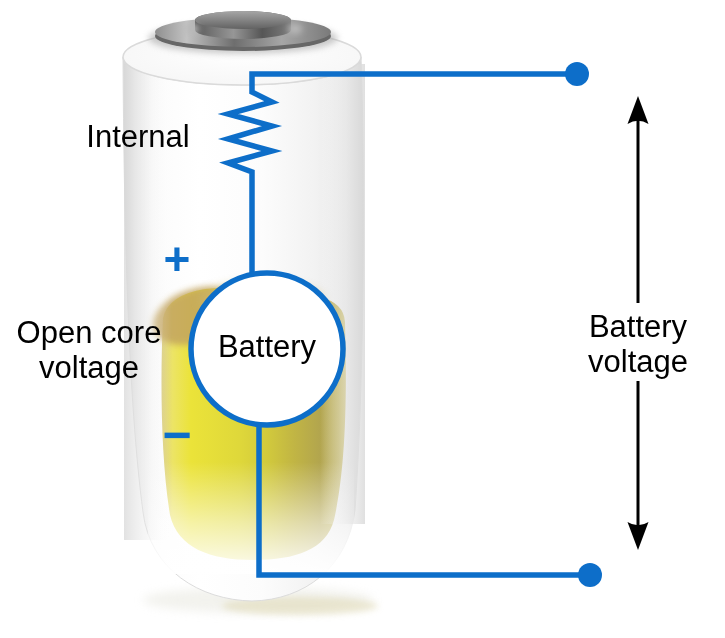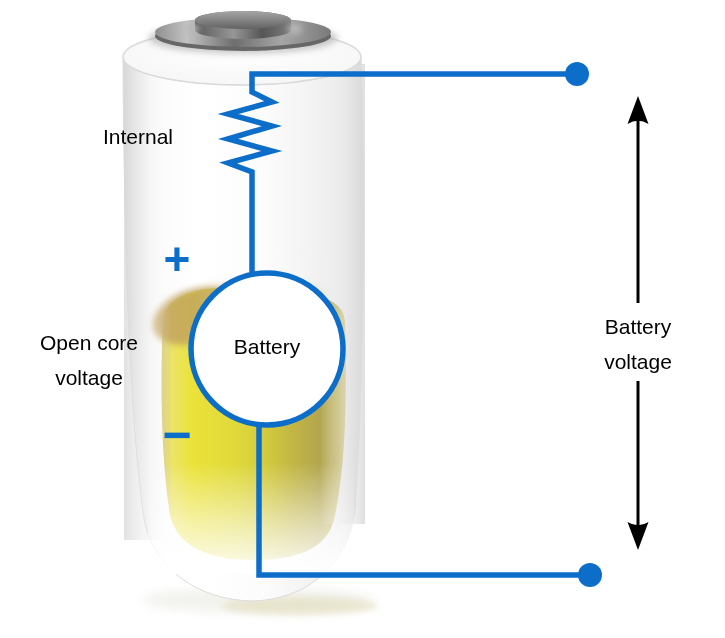--- a/index.html
+++ b/index.html
@@ -13,21 +13,21 @@
     background:#ffffff;
     overflow:hidden;
     font-family:"Liberation Sans","DejaVu Sans",sans-serif;
   }
   .stage svg{position:absolute;left:0;top:0;}
   .label{
     position:absolute;
     transform:translate(-50%,-50%);
     text-align:center;
     color:var(--label-black);
-    font-size:21px;
+    font-size:31px;
     line-height:35px;
     white-space:nowrap;
   }
   .label span{display:block;}
   .sign{
     position:absolute;
     transform:translate(-50%,-54%);
     color:var(--circuit-blue);
     font-weight:bold;
     line-height:1;
@@ -172,21 +172,21 @@
       <line class="black-stroke" x1="638" y1="381" x2="638" y2="529" stroke-width="3"></line>
       <path class="black-fill" d="M638,96 L627.5,124 Q638,117.5 648.5,124 Z"></path>
       <path class="black-fill" d="M638,550 L627.5,522 Q638,528.5 648.5,522 Z"></path>
     </g>
   </svg>
 
   <div class="label" style="left:138px;top:136px;">
     <span>Internal</span>
   </div>
 
-  <div class="label" style="left:89px;top:360px;">
+  <div class="label" style="left:89px;top:350px;">
     <span>Open core</span>
     <span>voltage</span>
   </div>
 
   <div class="label" style="left:638px;top:344px;">
     <span>Battery</span>
     <span>voltage</span>
   </div>
 
   <div class="label" style="left:267px;top:346px;">Battery</div>

